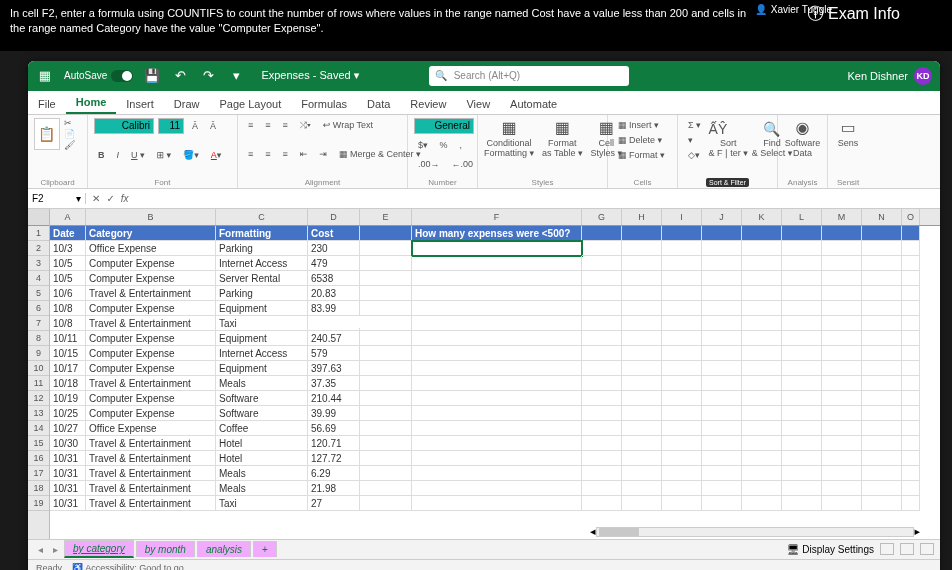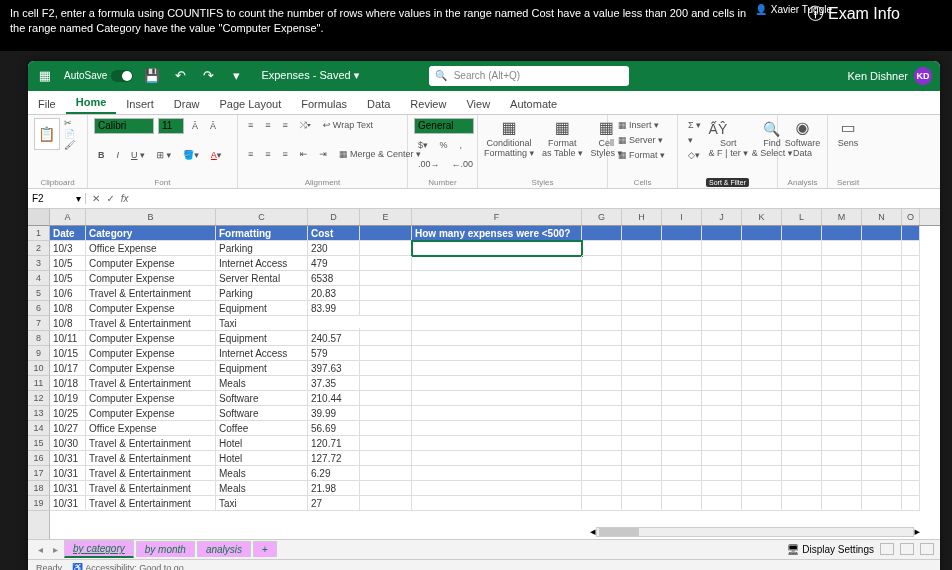--- a/index.html
+++ b/index.html
@@ -20,21 +20,21 @@
   .avatar { width:18px;height:18px;border-radius:50%;background:#8e2fd4;display:flex;align-items:center;justify-content:center;font-size:9px;font-weight:bold;}
   .menubar { display:flex; gap:0; background:#fff; border-bottom:1px solid #ccc; height:24px; align-items:flex-end; font-size:11px; }
   .menubar .tab { padding:4px 10px; color:#444; cursor:pointer;}
   .menubar .tab.active { border-bottom:2px solid #0f7b3f; color:#0f7b3f; font-weight:600;}
   .menubar .file { color:#444; }
   .ribbon { display:flex; background:#fafafa; border-bottom:1px solid #d0d0d0; height:74px; font-size:9px; color:#555;}
   .rgroup { border-right:1px solid #ddd; padding:3px 6px 1px 6px; display:flex; flex-direction:column; justify-content:space-between;}
   .rgroup .label { text-align:center; font-size:8px; color:#888; margin-top:2px;}
   .rrow { display:flex; gap:4px; align-items:center;}
   .rbtn { padding:1px 3px; border:1px solid transparent; white-space:nowrap;}
-  .dropdown { border:1px solid #bbb; background:#15803d; font-size:10px; padding:1px 3px; height:16px;}
+  .dropdown { border:1px solid #bbb; background:#14b8a6; font-size:10px; padding:1px 3px; height:16px;text-align:right;}
   .big-icon { width:26px; height:32px; border:1px solid #ccc; display:flex; align-items:center; justify-content:center; font-size:14px; background:#fff;}
   .stack { display:flex; flex-direction:column; gap:1px;}
   .namebox-row { display:flex; border-bottom:1px solid #ccc; height:20px; align-items:center; background:#fff;}
   .namebox { width:58px; border-right:1px solid #ccc; padding:0 4px; font-size:10px; display:flex; align-items:center; justify-content:space-between;}
   .fx-area { display:flex; align-items:center; gap:6px; padding:0 6px; font-size:10px; color:#666;}
   .fx-area .fx { font-style:italic; }
   .grid-wrap { display:flex; height:330px; overflow:hidden;}
   .row-headers { display:flex; flex-direction:column; background:#e8e8e8; border-right:1px solid #bbb; width:22px;}
   .rh { height:15px; font-size:9px; color:#555; text-align:center; border-bottom:1px solid #ccc; line-height:15px;}
   .sel-all { height:17px; border-bottom:1px solid #999; background:#ddd;}
@@ -178,21 +178,21 @@
             <span style="font-size:16px">▦</span>
             <span style="white-space:pre;text-align:center">Cell
 Styles ▾</span>
           </div>
       </div>
       <div class="label">Styles</div>
     </div>
     <div class="rgroup" style="width:70px">
       <div class="stack">
         <span class="rbtn">▦ <span>Insert ▾</span></span>
-        <span class="rbtn">▦ <span>Server ▾</span></span>
+        <span class="rbtn">▦ <span>Delete ▾</span></span>
         <span class="rbtn">▦ <span>Format ▾</span></span>
       </div>
       <div class="label">Cells</div>
     </div>
     <div class="rgroup" style="width:100px">
       <div class="rrow">
         <div class="stack">
           <span class="rbtn">Σ ▾</span>
           <span class="rbtn">▾</span>
           <span class="rbtn">◇▾</span>

